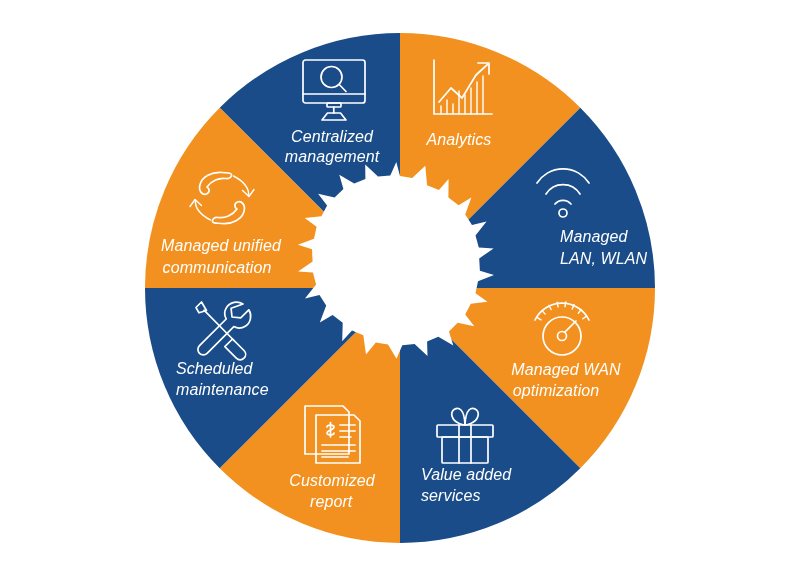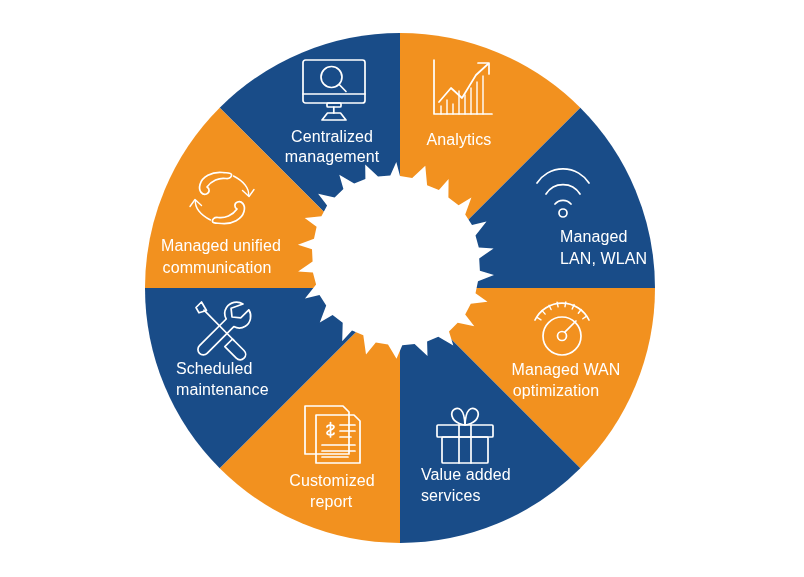--- a/index.html
+++ b/index.html
@@ -10,20 +10,21 @@
     width: 804px;
     height: 577px;
     background: #ffffff;
     font-family: "Liberation Sans", sans-serif;
     overflow: hidden;
   }
   #wheel-stage {
     position: relative;
     width: 804px;
     height: 577px;
+    font-style: italic;
   }
   #wheel-svg {
     position: absolute;
     left: 0;
     top: 0;
   }
   .seg-label {
     fill: #ffffff;
     font-family: "Liberation Sans", sans-serif;
     font-size: 16px;

